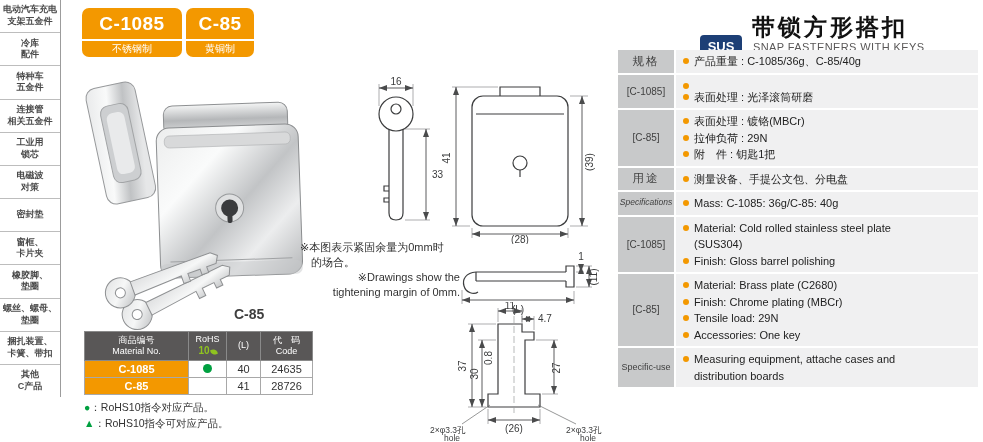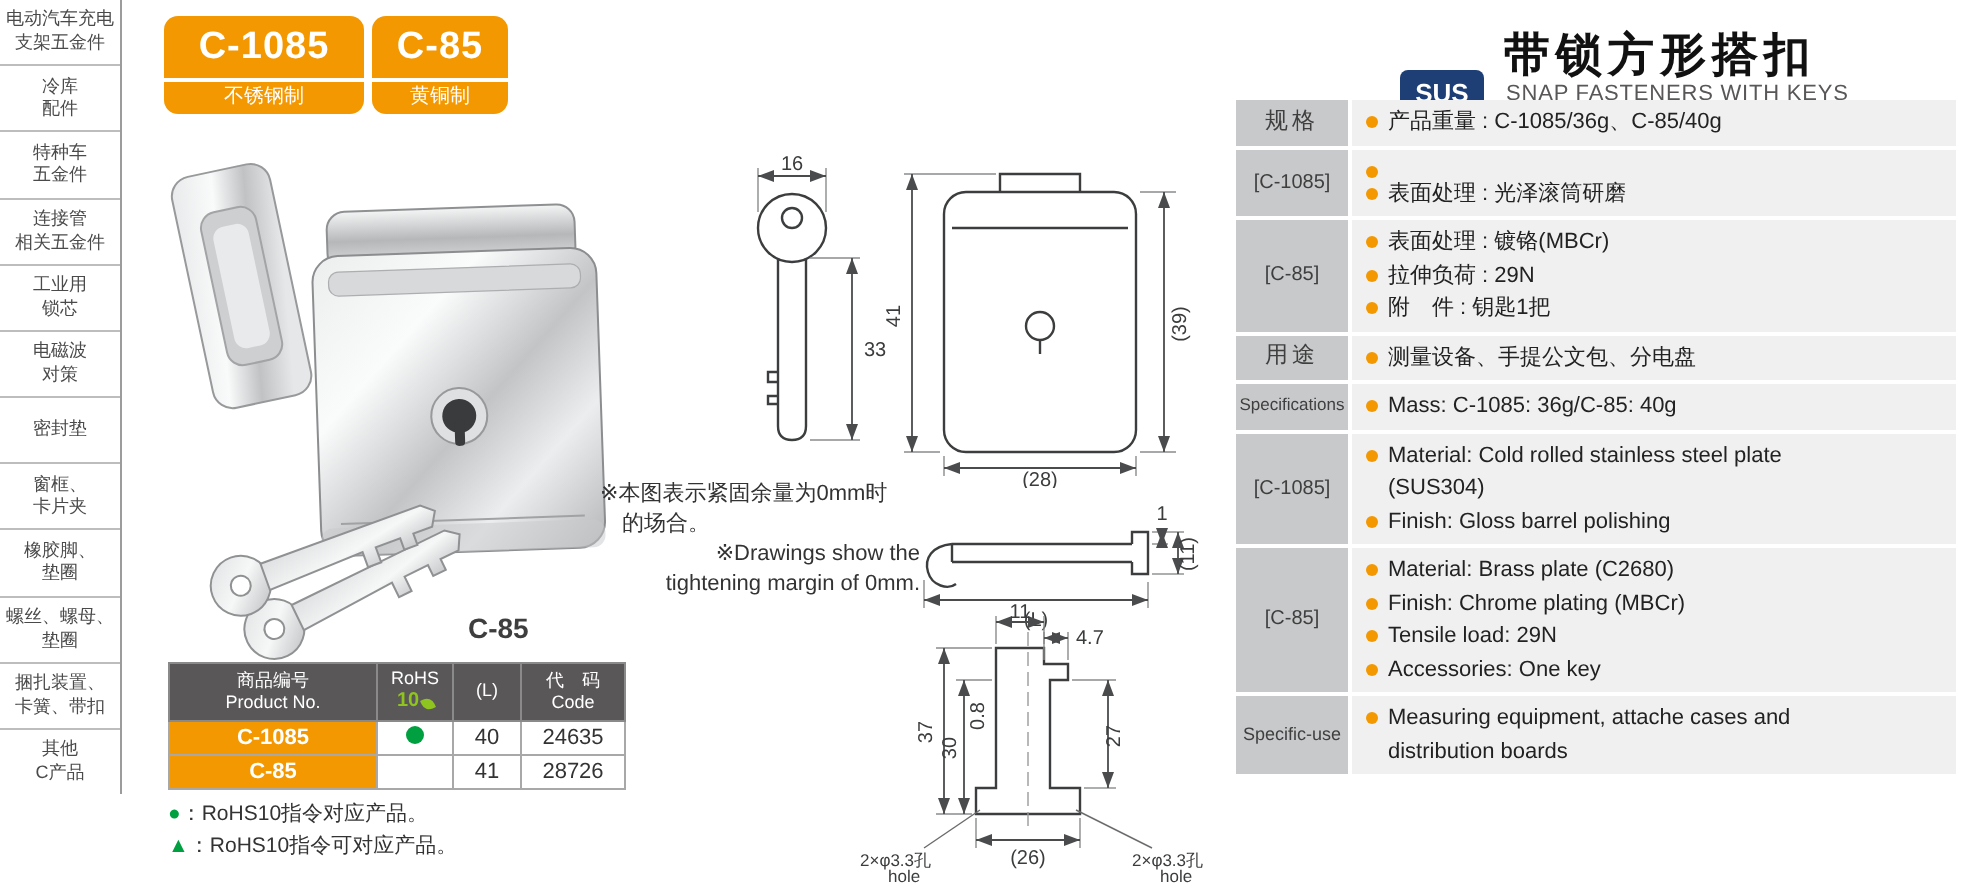--- a/index.html
+++ b/index.html
@@ -2,21 +2,21 @@
 <html><head>
 <meta charset="utf-8">
 <style>
   * { margin:0; padding:0; box-sizing:border-box; }
   body { font-family:"Liberation Sans","DejaVu Sans",sans-serif; background:#fff; }
   .page { position:relative; width:983px; height:442px; background:#fff; overflow:hidden; }
   .abs { position:absolute; }
   .pre { white-space:pre-line; }
 
   
-  .sidebar { left:0; top:0; width:61px; height:397px; border-right:1px solid #9c9c9c; display:flex; flex-direction:column; background:#fff; }
+  .sidebar { left:0; top:0; width:61px; height:397px; border-right:1px solid #9c9c9c; display:flex; flex-direction:column; background:#fff;font-weight:bold; }
   .side-item { flex:1; display:flex; align-items:center; justify-content:center; text-align:center; font-size:9px; line-height:1.3; color:#4a4a4a; white-space:pre-line; border-bottom:1px solid #bdbdbd; cursor:pointer; }
   .side-item:last-child { border-bottom:none; }
 
   
   .badge { border-radius:7px; overflow:hidden; background:#f39800; color:#fff; text-align:center; cursor:pointer; }
   .bcode { font-size:19px; font-weight:bold; line-height:31px; border-bottom:2px solid #fff; letter-spacing:0.5px; }
   .bmat { font-size:10px; line-height:16px; }
 
   
   .sus { width:42px; text-align:center;margin-top:20px; }
@@ -40,21 +40,21 @@
   .r10 b { color:#8fc31f; font-size:10px; }
   .leaf { display:inline-block; width:6px; height:6px; background:#8fc31f; border-radius:0 70% 0 70%; transform:rotate(-25deg); margin-left:1px; }
   .tnotes { font-size:10.5px; color:#333; line-height:1.5; }
   .gsym { color:#00a040; }
 
   
   .spec { width:360px; display:flex; flex-direction:column; gap:2px; }
   .srow { display:flex; gap:2px; }
   .slabel { width:56px; flex-shrink:0; background:#c8c9ca; color:#3f3f3f; display:flex; align-items:center; justify-content:center; text-align:center; font-size:10px; line-height:1.15; padding:1px; }
   .slabel.cn { font-size:11.5px; letter-spacing:2px; }
-  .slabel.f8 { font-size:8.5px; }
+  .slabel.f8 { font-size:8.5px;font-style:italic; }
   .slabel.f9 { font-size:9px; }
   .scontent { flex:1; background:#f0f0f1; padding:3px 7px 3px 7px; }
   .sline { display:flex; align-items:flex-start; font-size:11px; color:#222; line-height:1.5; }
   .bullet { width:6px; height:6px; border-radius:50%; background:#f39800; margin:5px 5px 0 0; flex-shrink:0; }
   .sline.cont { padding-left:11px; }
 
   
   svg text { font-family:"Liberation Sans","DejaVu Sans",sans-serif; font-size:10px; fill:#3b3c3d; }
   svg text.t9 { font-size:8.5px; }
   .ol { stroke:#3c3d3e; stroke-width:1.2; fill:none; }
@@ -314,21 +314,21 @@
   <table class="abs ptable" style="left:84px;top:331px;">
     <colgroup>
         <col style="width:104px">
         <col style="width:38px">
         <col style="width:34px">
         <col style="width:52px">
       </colgroup>
     <thead>
       <tr>
         <th class="pre">商品编号
-Product No.</th>
+Material No.</th>
         <th>
           <span>RoHS</span>
           <span class="r10">
               <b>10</b>
               <i class="leaf"></i>
             </span>
         </th>
         <th>(L)</th>
         <th class="pre">代　码
 Code</th>

